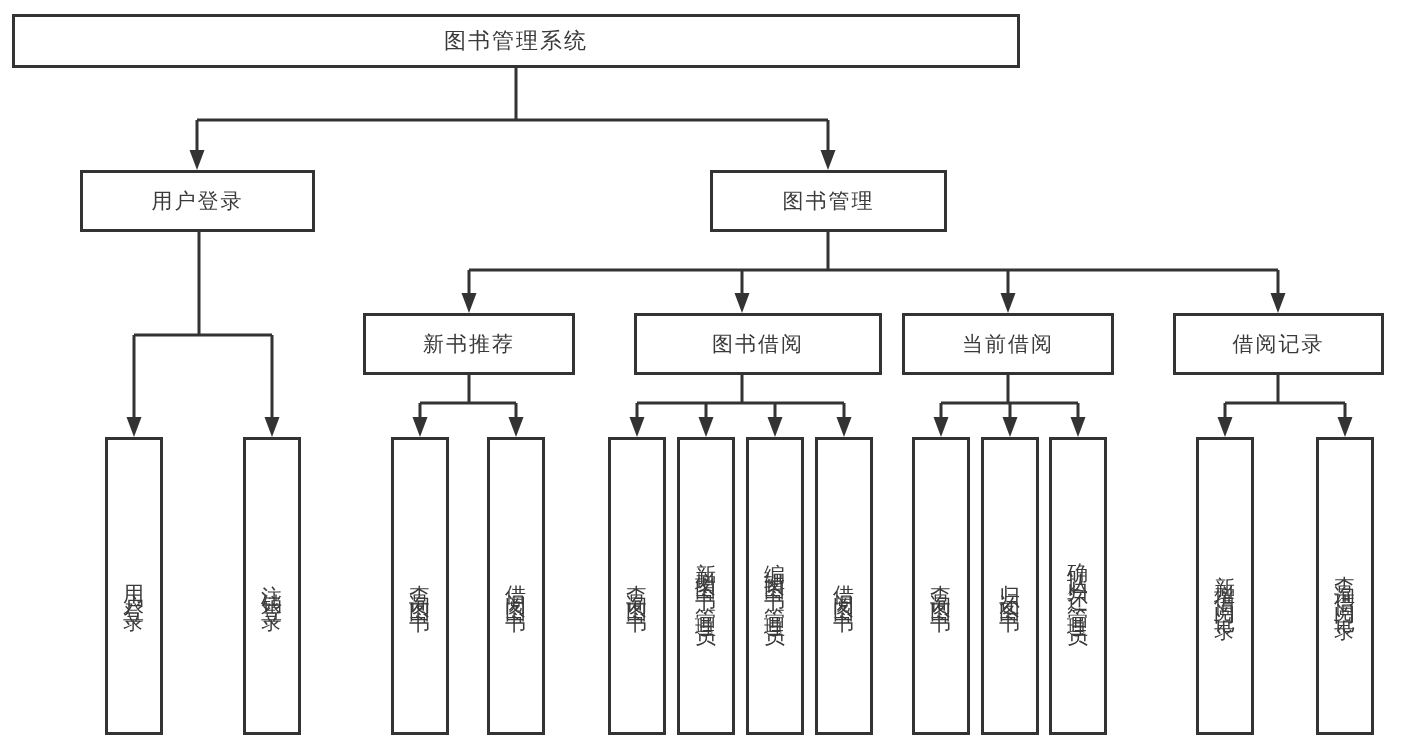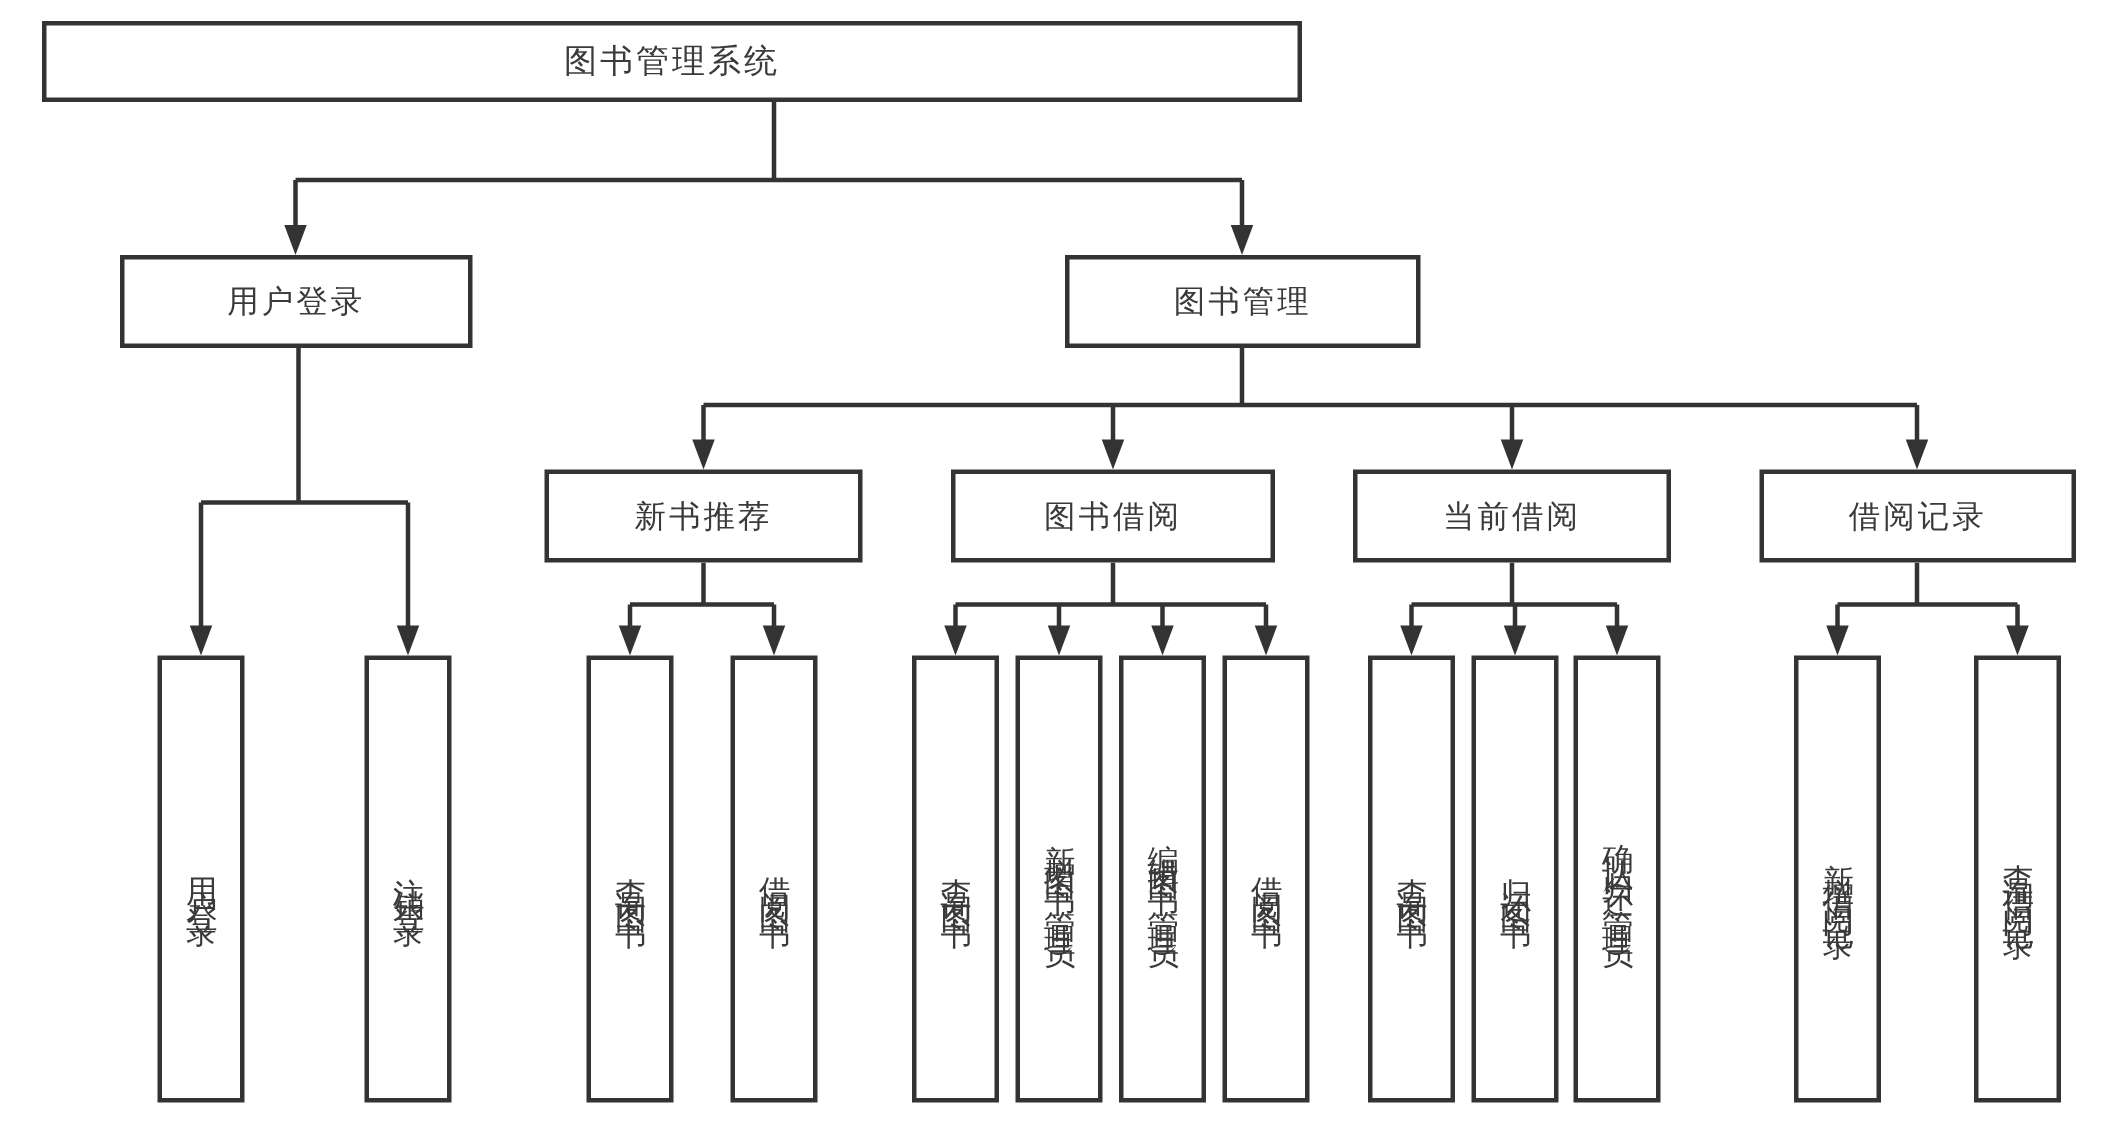--- a/index.html
+++ b/index.html
@@ -92,35 +92,35 @@
       <polygon points="775,437 767.5,417 782.5,417"></polygon>
       <polygon points="844,437 836.5,417 851.5,417"></polygon>
       <polygon points="941,437 933.5,417 948.5,417"></polygon>
       <polygon points="1010,437 1002.5,417 1017.5,417"></polygon>
       <polygon points="1078,437 1070.5,417 1085.5,417"></polygon>
       <polygon points="1225,437 1217.5,417 1232.5,417"></polygon>
       <polygon points="1345,437 1337.5,417 1352.5,417"></polygon>
     </g>
   </svg>
 
-  <div class="node root hnode" style="left:28px; top:14px; width:840px; height:54px;">
+  <div class="node root hnode" style="left:12px; top:14px; width:1008px; height:54px;">
     <span>图书管理系统</span>
   </div>
 
   <div class="node hnode" style="left:80px; top:170px; width:235px; height:62px;">
     <span>用户登录</span>
   </div>
   <div class="node hnode" style="left:363px; top:313px; width:212px; height:62px;">
     <span>新书推荐</span>
   </div>
 
   <div class="node hnode" style="left:710px; top:170px; width:237px; height:62px;">
     <span>图书管理</span>
   </div>
-  <div class="node hnode" style="left:634px; top:313px; width:216px; height:62px;">
+  <div class="node hnode" style="left:634px; top:313px; width:248px; height:62px;">
     <span>图书借阅</span>
   </div>
   <div class="node hnode" style="left:902px; top:313px; width:212px; height:62px;">
     <span>当前借阅</span>
   </div>
   <div class="node hnode" style="left:1173px; top:313px; width:211px; height:62px;">
     <span>借阅记录</span>
   </div>
 
   <div class="node vnode" style="left:105px; top:437px; width:58px; height:298px;">

